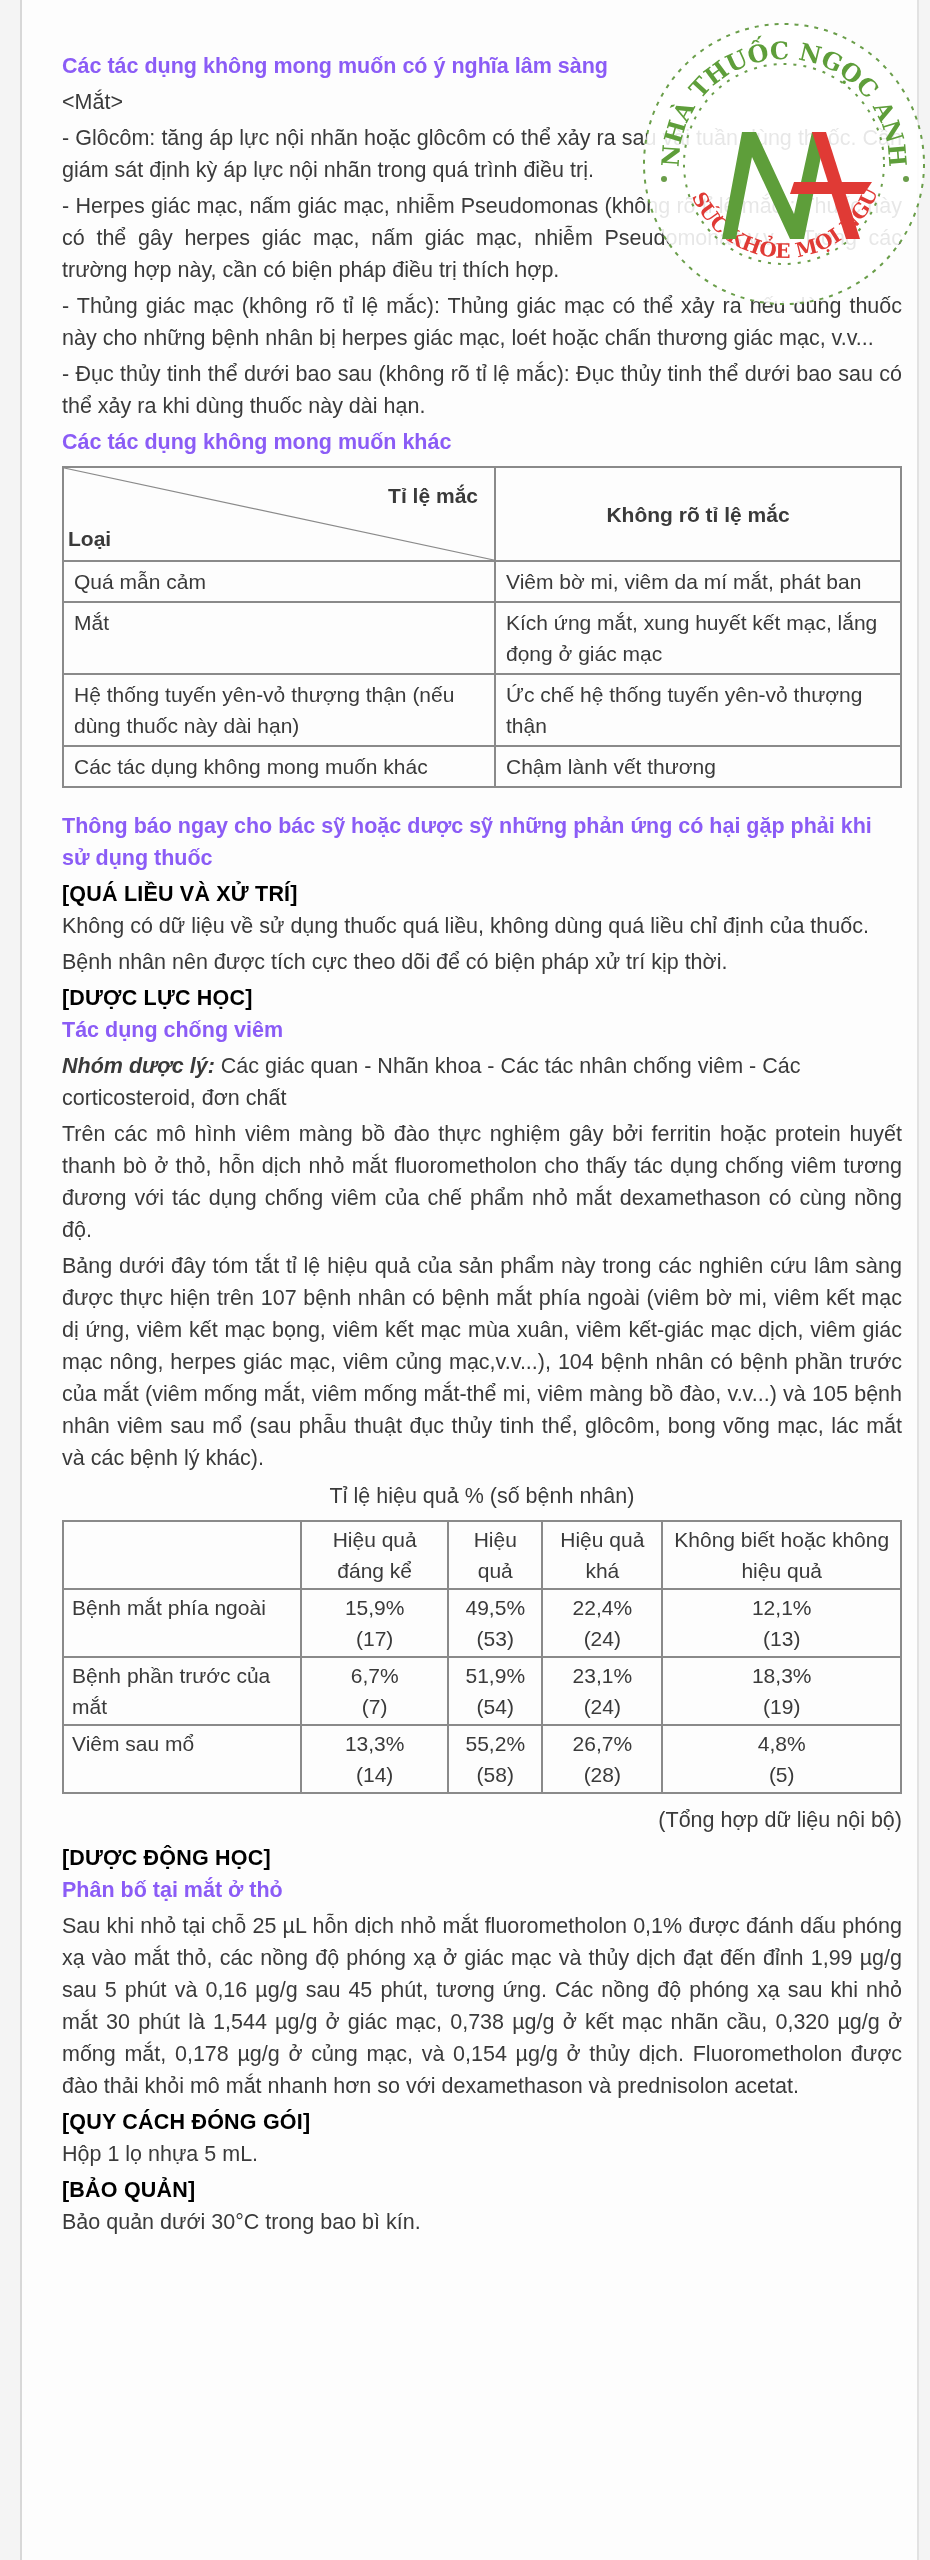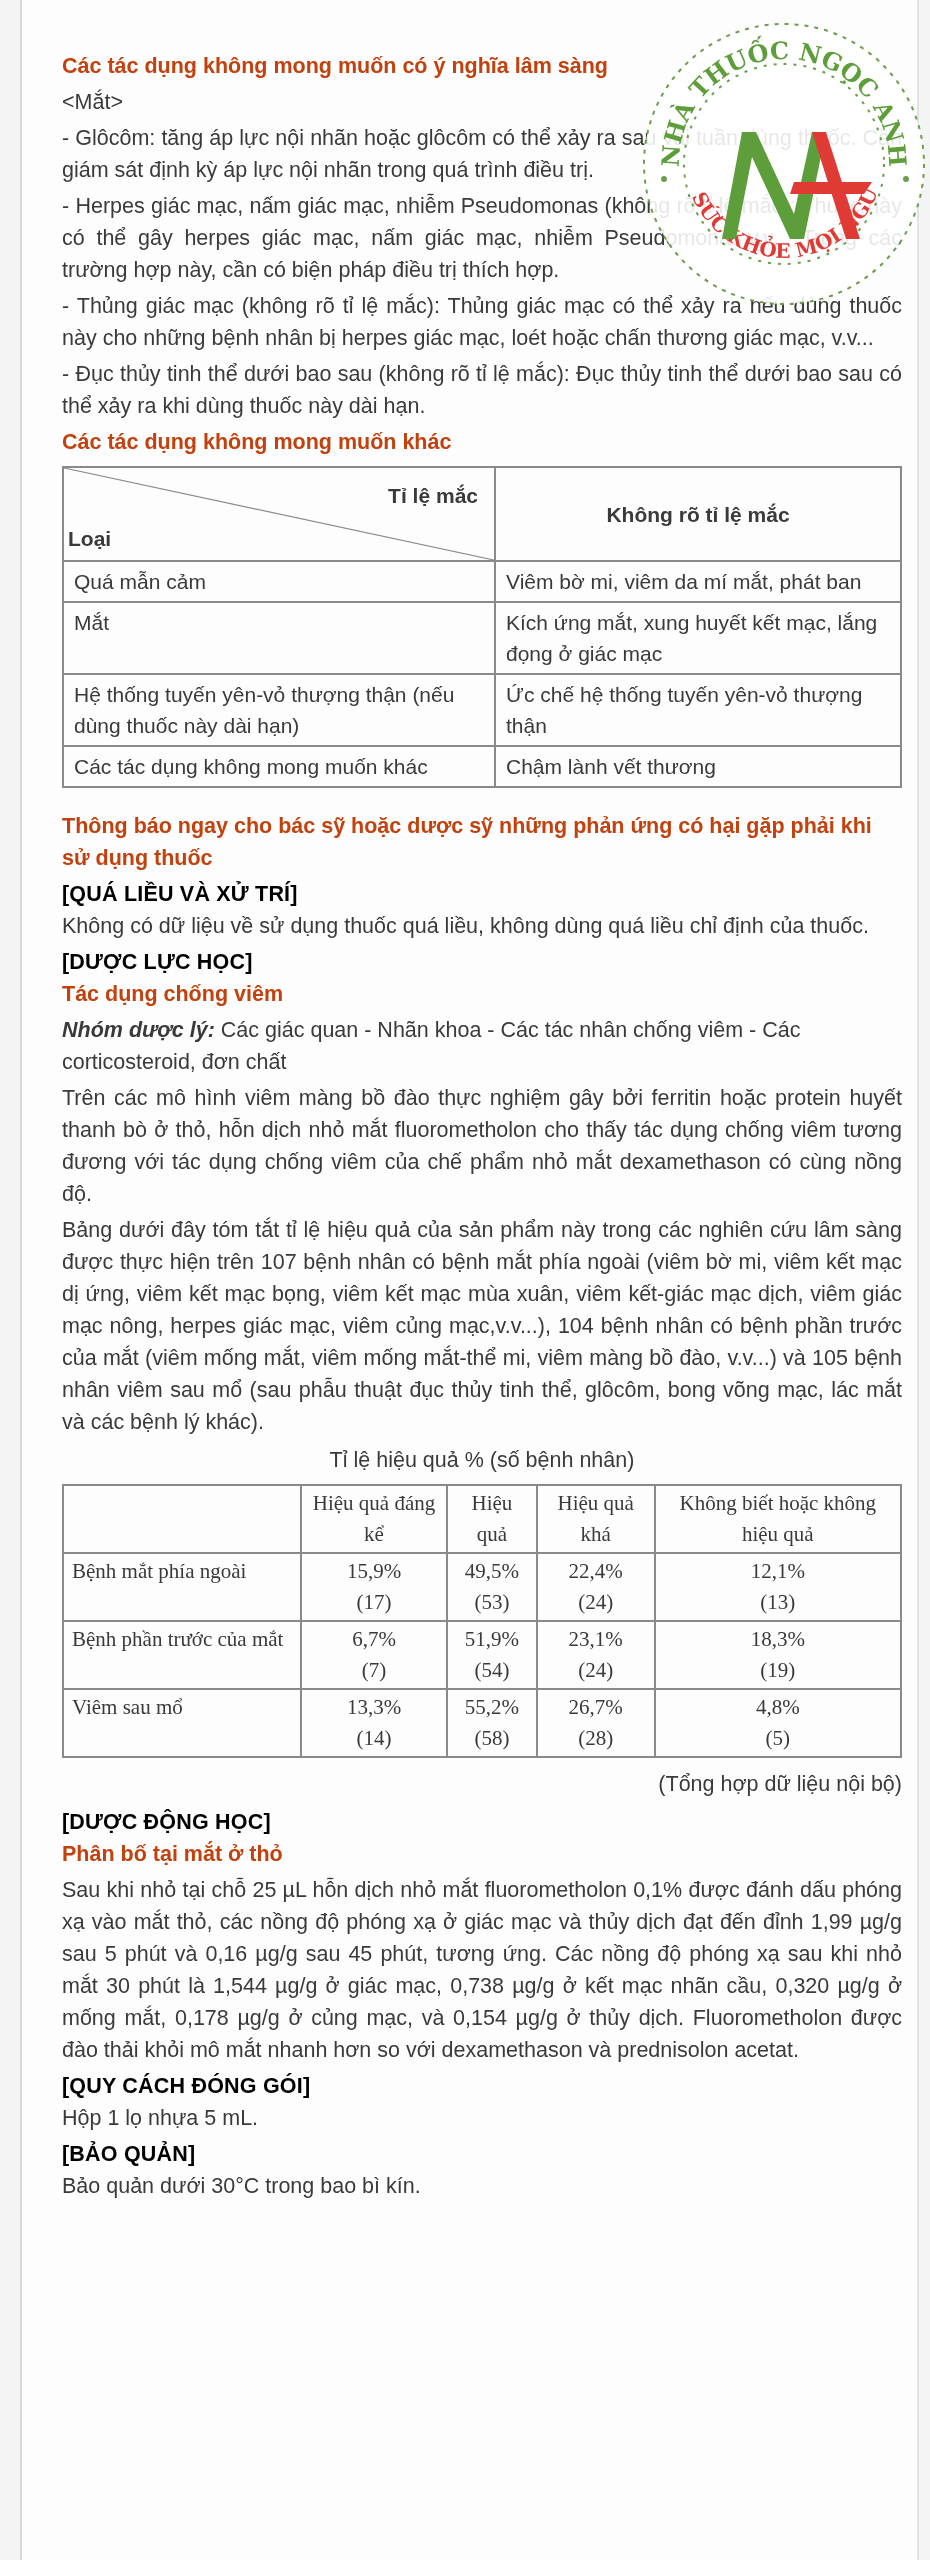--- a/index.html
+++ b/index.html
@@ -1,34 +1,34 @@
 <!DOCTYPE html>
 <html><head>
 <meta charset="utf-8">
 <style>
   html,body{margin:0;padding:0;background:#f4f4f4;}
   body{width:930px;height:2560px;overflow:hidden;position:relative;font-family:"Liberation Sans",sans-serif;color:#3a3a3a;}
   .sheet{position:absolute;left:20px;top:0;width:895px;height:2560px;background:#fdfdfd;border-left:2px solid #d8d8d8;border-right:2px solid #e2e2e2;}
   .content{position:absolute;left:40px;top:50px;width:840px;font-size:21.5px;line-height:32px;}
-  .h{font-weight:bold;color:#c2410c;}
+  .h{font-weight:bold;color:#8b5cf6;}
   .p{margin:0 0 4px 0;}
   .justify{text-align:justify;}
   .sec{font-weight:bold;color:#000000;letter-spacing:0.2px;}
   .it{font-style:italic;font-weight:bold;}
   table{border-collapse:collapse;width:100%;}
   .t1{margin:8px 0 22px 0;}
   .t1 td{border:2px solid #8a8a8a;vertical-align:top;padding:4px 10px;font-size:21px;line-height:31px;}
   .t1 td.c1{width:410px;}
   .t1 .hdr{height:84px;position:relative;}
   .diag{position:absolute;left:0;top:0;width:100%;height:100%;}
   .hdr-l{position:absolute;left:4px;bottom:6px;font-weight:bold;}
   .hdr-r{position:absolute;right:16px;top:12px;font-weight:bold;margin-left:20px;}
   .t1 .hc{text-align:center;font-weight:bold;vertical-align:middle;}
   .caption{text-align:center;margin:6px 0 8px 0;}
-  .t2 td{border:2px solid #8a8a8a;padding:2px 8px;font-size:21px;line-height:31px;vertical-align:top;font-family:Liberation Serif, serif;}
+  .t2 td{border:2px solid #8a8a8a;padding:2px 8px;font-size:21px;line-height:31px;vertical-align:top;}
   .t2 td.num{text-align:center;}
   .t2 td.rl{width:220px;}
   .src{text-align:right;margin:10px 0 6px 0;}
   .stamp{position:absolute;left:612px;top:14px;width:300px;height:300px;}
 </style>
 </head>
 <body>
 
 <div class="sheet">
   <div class="content">
@@ -69,20 +69,21 @@
         <td class="c1">Các tác dụng không mong muốn khác</td>
         <td>Chậm lành vết thương</td>
       </tr>
     </tbody>
       </table>
 
     <div class="p h">Thông báo ngay cho bác sỹ hoặc dược sỹ những phản ứng có hại gặp phải khi sử dụng thuốc</div>
 
     <div class="sec">[QUÁ LIỀU VÀ XỬ TRÍ]</div>
     <div class="p">Không có dữ liệu về sử dụng thuốc quá liều, không dùng quá liều chỉ định của thuốc.</div>
+    <div class="p">Bệnh nhân nên được tích cực theo dõi để có biện pháp xử trí kịp thời.</div>
 
     <div class="sec">[DƯỢC LỰC HỌC]</div>
     <div class="p h">Tác dụng chống viêm</div>
     <div class="p"><span class="it">Nhóm dược lý:</span><span> Các giác quan - Nhãn khoa - Các tác nhân chống viêm - Các corticosteroid, đơn chất</span></div>
     <div class="p justify">Trên các mô hình viêm màng bồ đào thực nghiệm gây bởi ferritin hoặc protein huyết thanh bò ở thỏ, hỗn dịch nhỏ mắt fluorometholon cho thấy tác dụng chống viêm tương đương với tác dụng chống viêm của chế phẩm nhỏ mắt dexamethason có cùng nồng độ.</div>
     <div class="p justify">Bảng dưới đây tóm tắt tỉ lệ hiệu quả của sản phẩm này trong các nghiên cứu lâm sàng được thực hiện trên 107 bệnh nhân có bệnh mắt phía ngoài (viêm bờ mi, viêm kết mạc dị ứng, viêm kết mạc bọng, viêm kết mạc mùa xuân, viêm kết-giác mạc dịch, viêm giác mạc nông, herpes giác mạc, viêm củng mạc,v.v...), 104 bệnh nhân có bệnh phần trước của mắt (viêm mống mắt, viêm mống mắt-thể mi, viêm màng bồ đào, v.v...) và 105 bệnh nhân viêm sau mổ (sau phẫu thuật đục thủy tinh thể, glôcôm, bong võng mạc, lác mắt và các bệnh lý khác).</div>
 
     <div class="caption">Tỉ lệ hiệu quả % (số bệnh nhân)</div>
     <table class="t2">
       <tbody>

